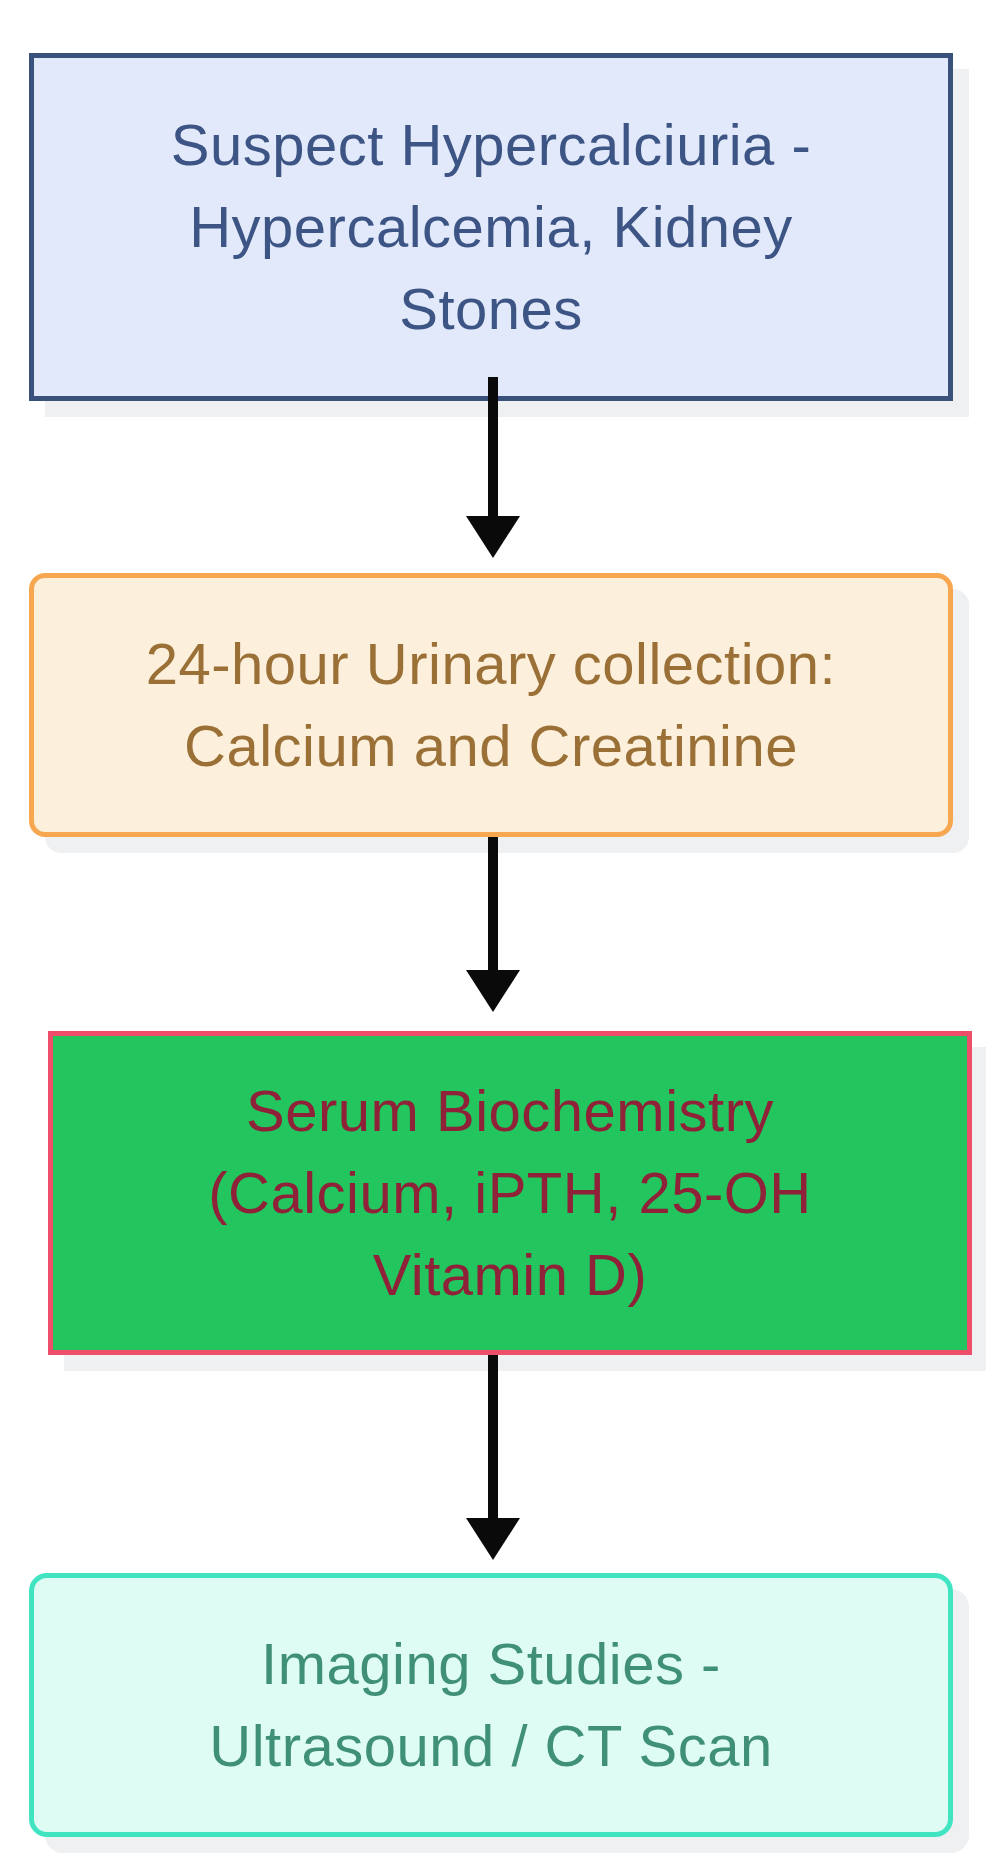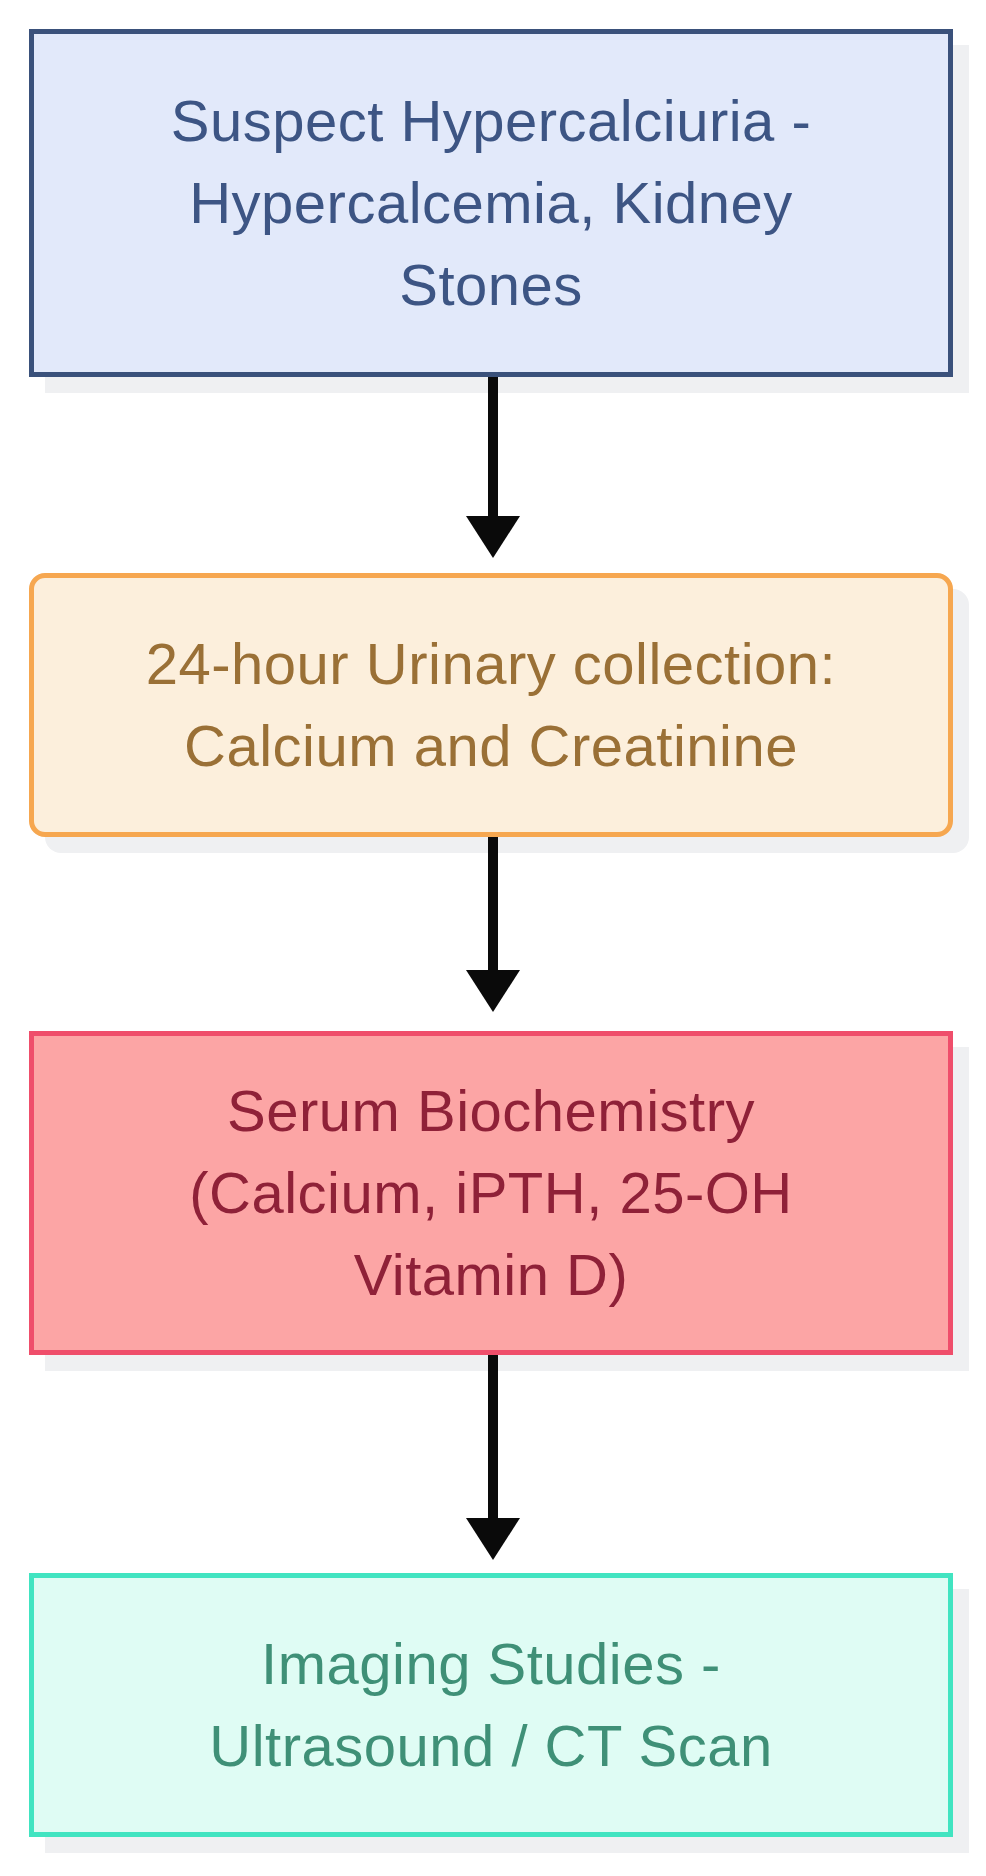--- a/index.html
+++ b/index.html
@@ -64,50 +64,50 @@
   .arrow-1 { top: 837px; }
   .arrow-1 .stem { height: 133px; }
   .arrow-2 { top: 1355px; }
   .arrow-2 .stem { height: 163px; }
 </style>
 </head>
 <body>
 
 <div class="canvas">
 
-  <div class="node node-0" style="background: rgb(226, 233, 250); border-color: rgb(58, 81, 123); color: rgb(61, 85, 132);">
+  <div class="node node-0" style="background: rgb(226, 233, 250); border-color: rgb(58, 81, 123); color: rgb(61, 85, 132); margin-top: 24px;">
     <span class="node-label">Suspect Hypercalciuria -
 Hypercalcemia, Kidney
 Stones</span>
   </div>
 
   <div class="arrow arrow-0">
     <div class="stem"></div>
     <div class="head"></div>
   </div>
 
   <div class="node node-1" style="background: rgb(252, 239, 220); border-color: rgb(246, 167, 80); color: rgb(154, 112, 54);">
     <span class="node-label">24-hour Urinary collection:
 Calcium and Creatinine</span>
   </div>
 
   <div class="arrow arrow-1">
     <div class="stem"></div>
     <div class="head"></div>
   </div>
 
-  <div class="node node-2" style="background: #fca5a5; border-color: rgb(239, 78, 107); color: rgb(143, 33, 56);">
+  <div class="node node-2" style="background: #22c55e; border-color: rgb(239, 78, 107); color: rgb(143, 33, 56); margin-left: 19px;">
     <span class="node-label">Serum Biochemistry
 (Calcium, iPTH, 25-OH
 Vitamin D)</span>
   </div>
 
   <div class="arrow arrow-2">
     <div class="stem"></div>
     <div class="head"></div>
   </div>
 
-  <div class="node node-3" style="background: rgb(223, 252, 244); border-color: rgb(65, 228, 193); color: rgb(63, 144, 119);">
+  <div class="node node-3" style="background: rgb(223, 252, 244); border-color: rgb(65, 228, 193); color: rgb(63, 144, 119); border-radius: 18px;">
     <span class="node-label">Imaging Studies -
 Ultrasound / CT Scan</span>
   </div>
 
 </div>
 
 </body></html>

